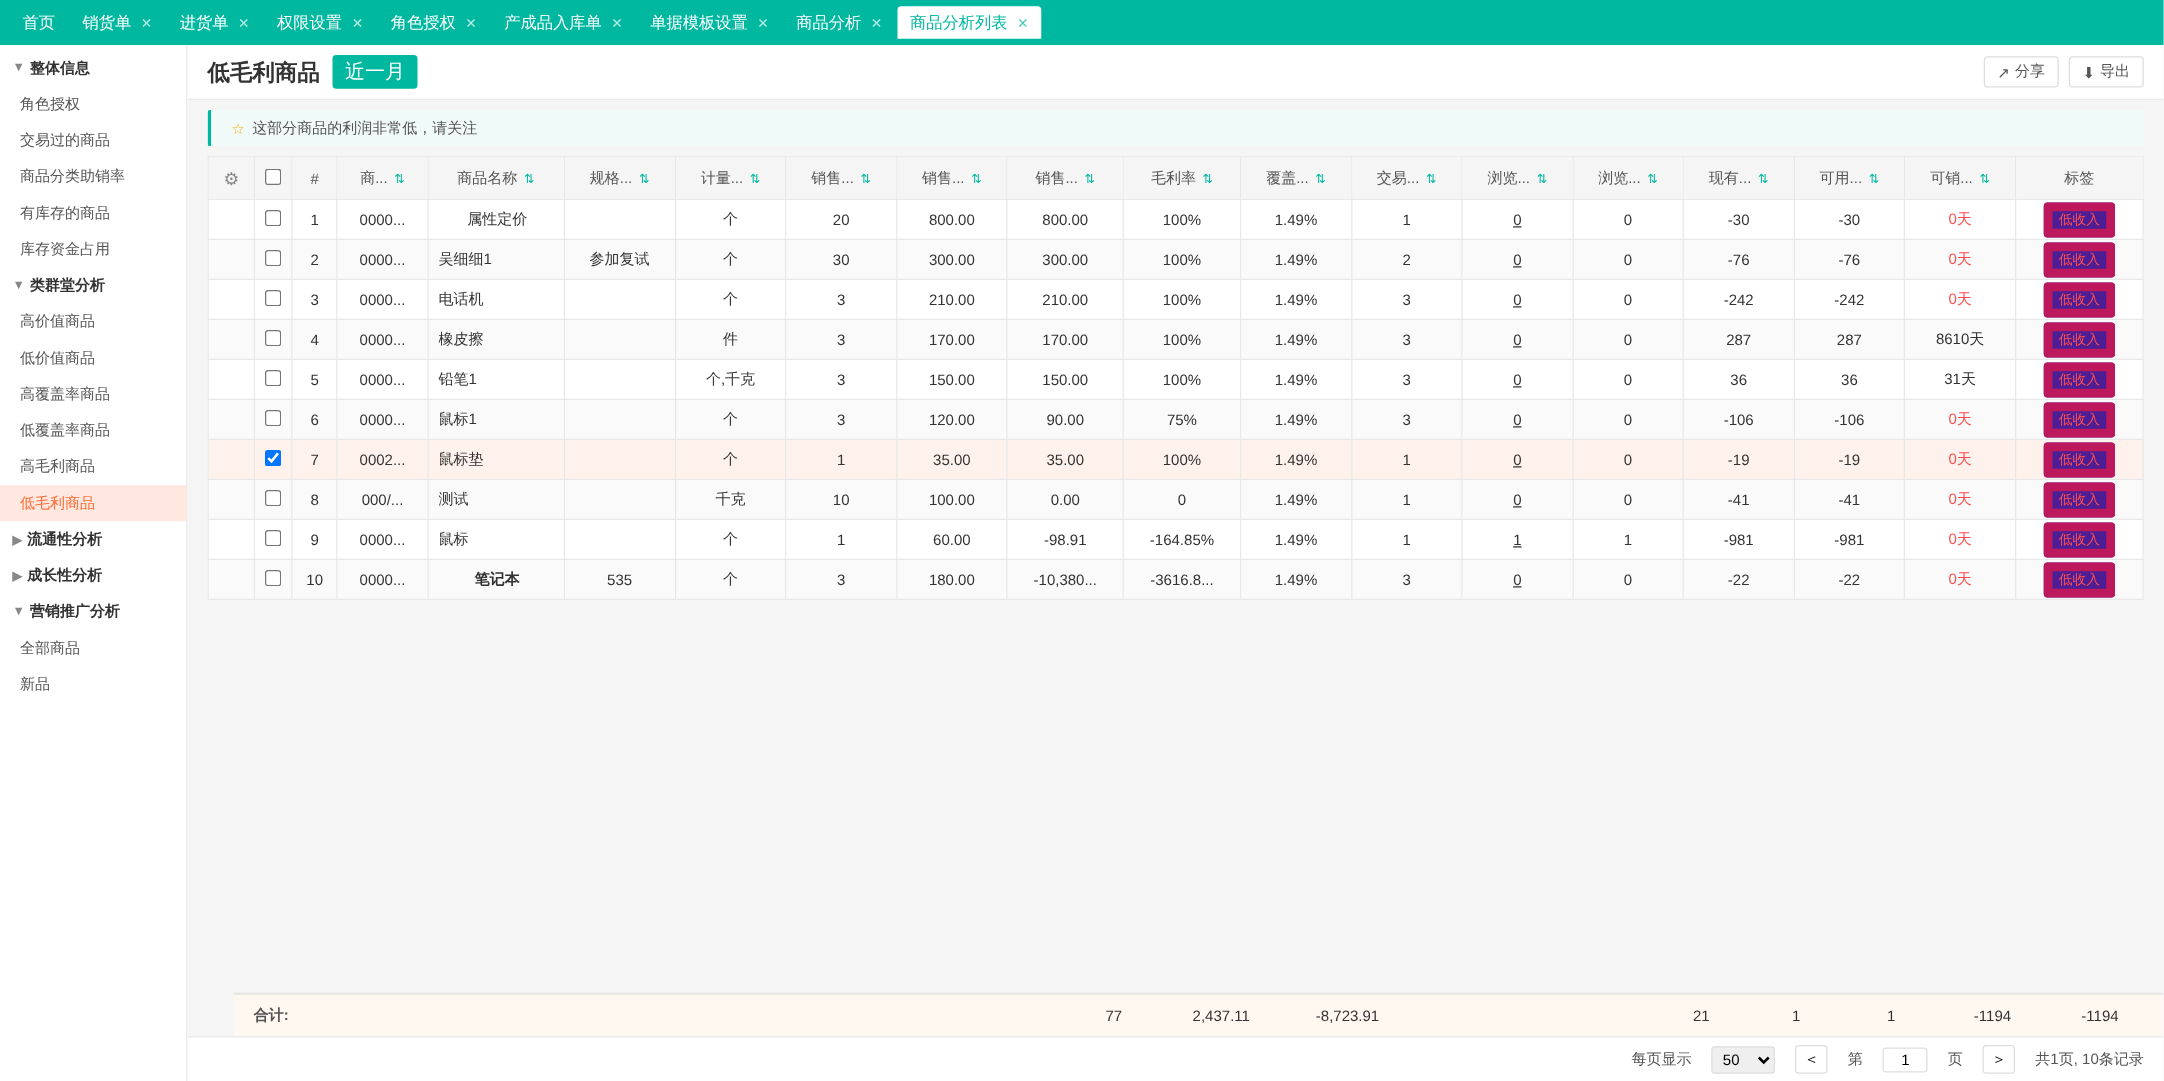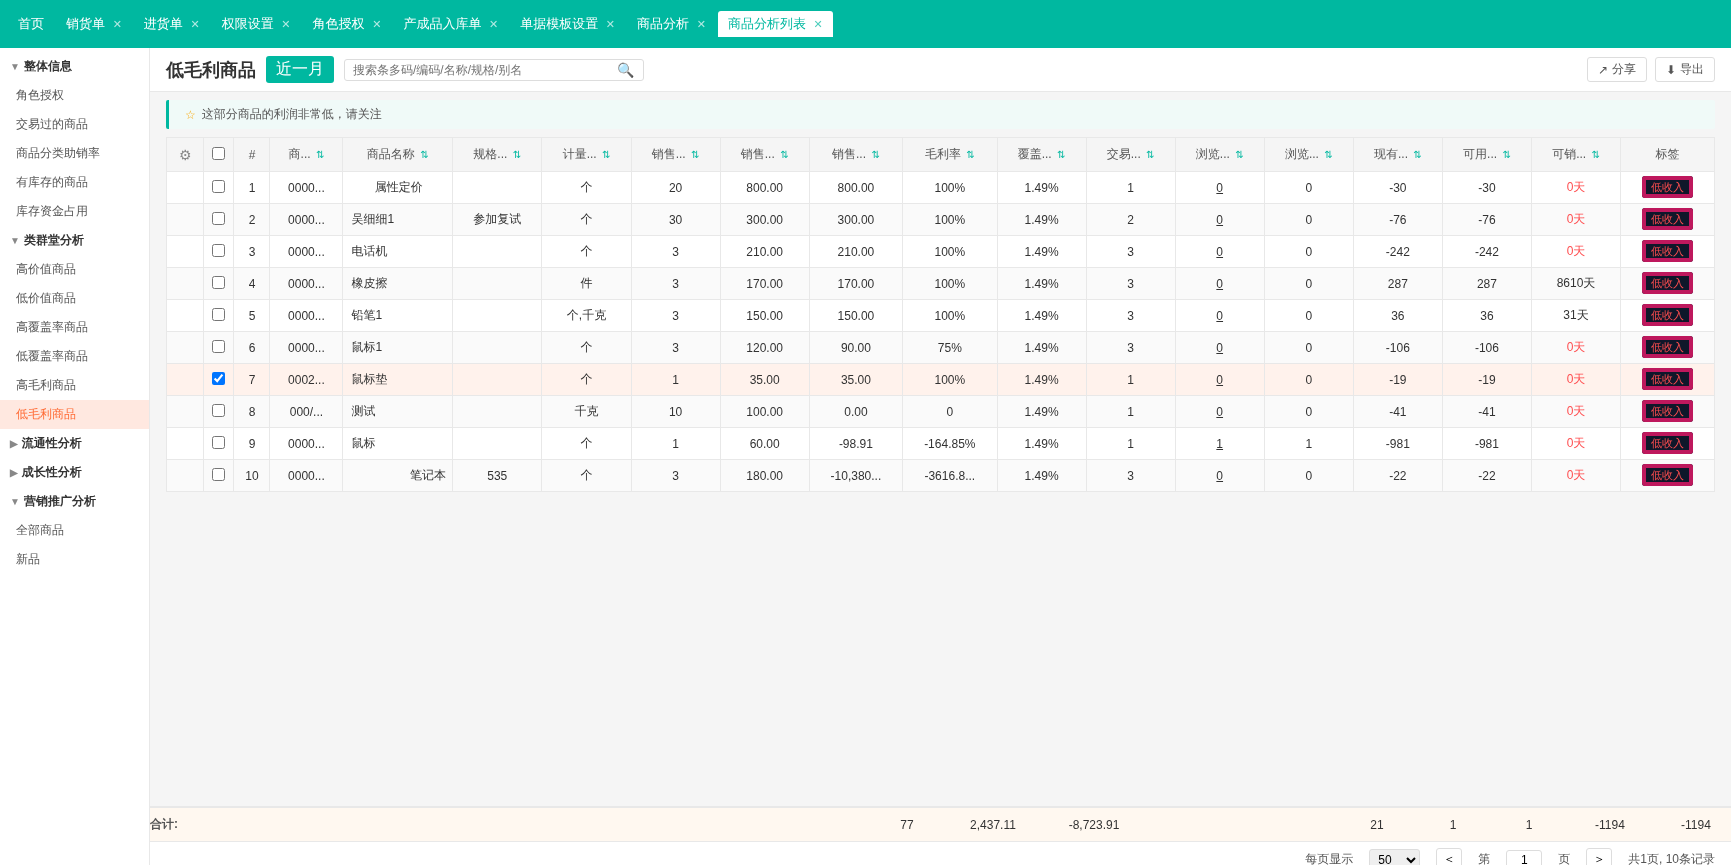--- a/index.html
+++ b/index.html
@@ -3,21 +3,21 @@
   <meta charset="utf-8">
   <style>
     * { box-sizing: border-box; margin: 0; padding: 0; }
     body { font-family: 'Microsoft YaHei', sans-serif; font-size: 12px; background: #f5f5f5; color: #333; }
     
     
     .top-nav {
       background: #00b8a0;
       display: flex;
       align-items: center;
-      height: 48px;
+      height: 36px;
       padding: 0 8px;
       gap: 2px;
     }
     .nav-item {
       color: #fff;
       padding: 4px 10px;
       cursor: pointer;
       border-radius: 3px;
       white-space: nowrap;
       font-size: 13px;
@@ -175,38 +175,39 @@
       padding: 7px 6px;
       text-align: center;
       border: 1px solid #e8e8e8;
       white-space: nowrap;
     }
     tbody tr.selected { background: #fff5f0; }
     tbody tr:nth-child(even) { background: #fafafa; }
     tbody tr.selected { background: #fff2ec !important; }
     
     .tag-low-income {
-      background: #0f172a;
+      background: #4c1d95;
       color: #ff4d4f;
-      border: 4px solid #be185d;
+      border: 7px solid #be185d;
       border-radius: 3px;
       padding: 1px 5px;
       font-size: 11px;
     }
     
     .red-text { color: #ff4d4f; margin-left: 44px; }
     .underline { text-decoration: underline; cursor: pointer; }
     
     
     .table-footer {
       background: #fff8f0;
       border-top: 2px solid #e8e8e8;
-      padding: 8px 0;
-      display: flex;
-      align-items: center;
+      padding: 8px 16px;
+      display: flex;
+      align-items: center;
+      margin-left: 37px;
     }
     .footer-label { font-weight: bold; color: #555; margin-right: 20px; }
     .footer-cell {
       text-align: center;
       min-width: 80px;
       padding: 0 6px;
       color: #333;
     }
     
     
@@ -312,24 +313,20 @@
     </div>
     <div class="sidebar-item">全部商品</div>
     <div class="sidebar-item">新品</div>
   </div>
 
   <div class="main-content">
 
     <div class="page-header">
       <h2 class="page-title">低毛利商品</h2>
       <button class="filter-btn">近一月</button>
-      <div class="search-box">
-        <input type="text" placeholder="搜索条多码/编码/名称/规格/别名" style="">
-        <span class="search-icon">🔍</span>
-      </div>
       <div class="header-actions">
         <button class="action-btn">
           <span>↗</span>
           <span>分享</span>
         </button>
         <button class="action-btn">
           <span>⬇</span>
           <span>导出</span>
         </button>
       </div>
@@ -574,21 +571,21 @@
       <td class="red-text">0天</td>
       <td><span class="tag-low-income">低收入</span></td>
     </tr>
             <tr>
       <td></td>
       <td class="checkbox-cell">
         <input type="checkbox" style="">
       </td>
       <td>10</td>
       <td>0000...</td>
-      <td style="text-align:right; padding-left:8px;">笔记本</td>
+      <td style="text-align:center; padding-left:8px;font-weight:bold;">笔记本</td>
       <td>535</td>
       <td>个</td>
       <td>3</td>
       <td>180.00</td>
       <td>-10,380...</td>
       <td>-3616.8...</td>
       <td>1.49%</td>
       <td>3</td>
       <td><span class="underline">0</span></td>
       <td>0</td>

